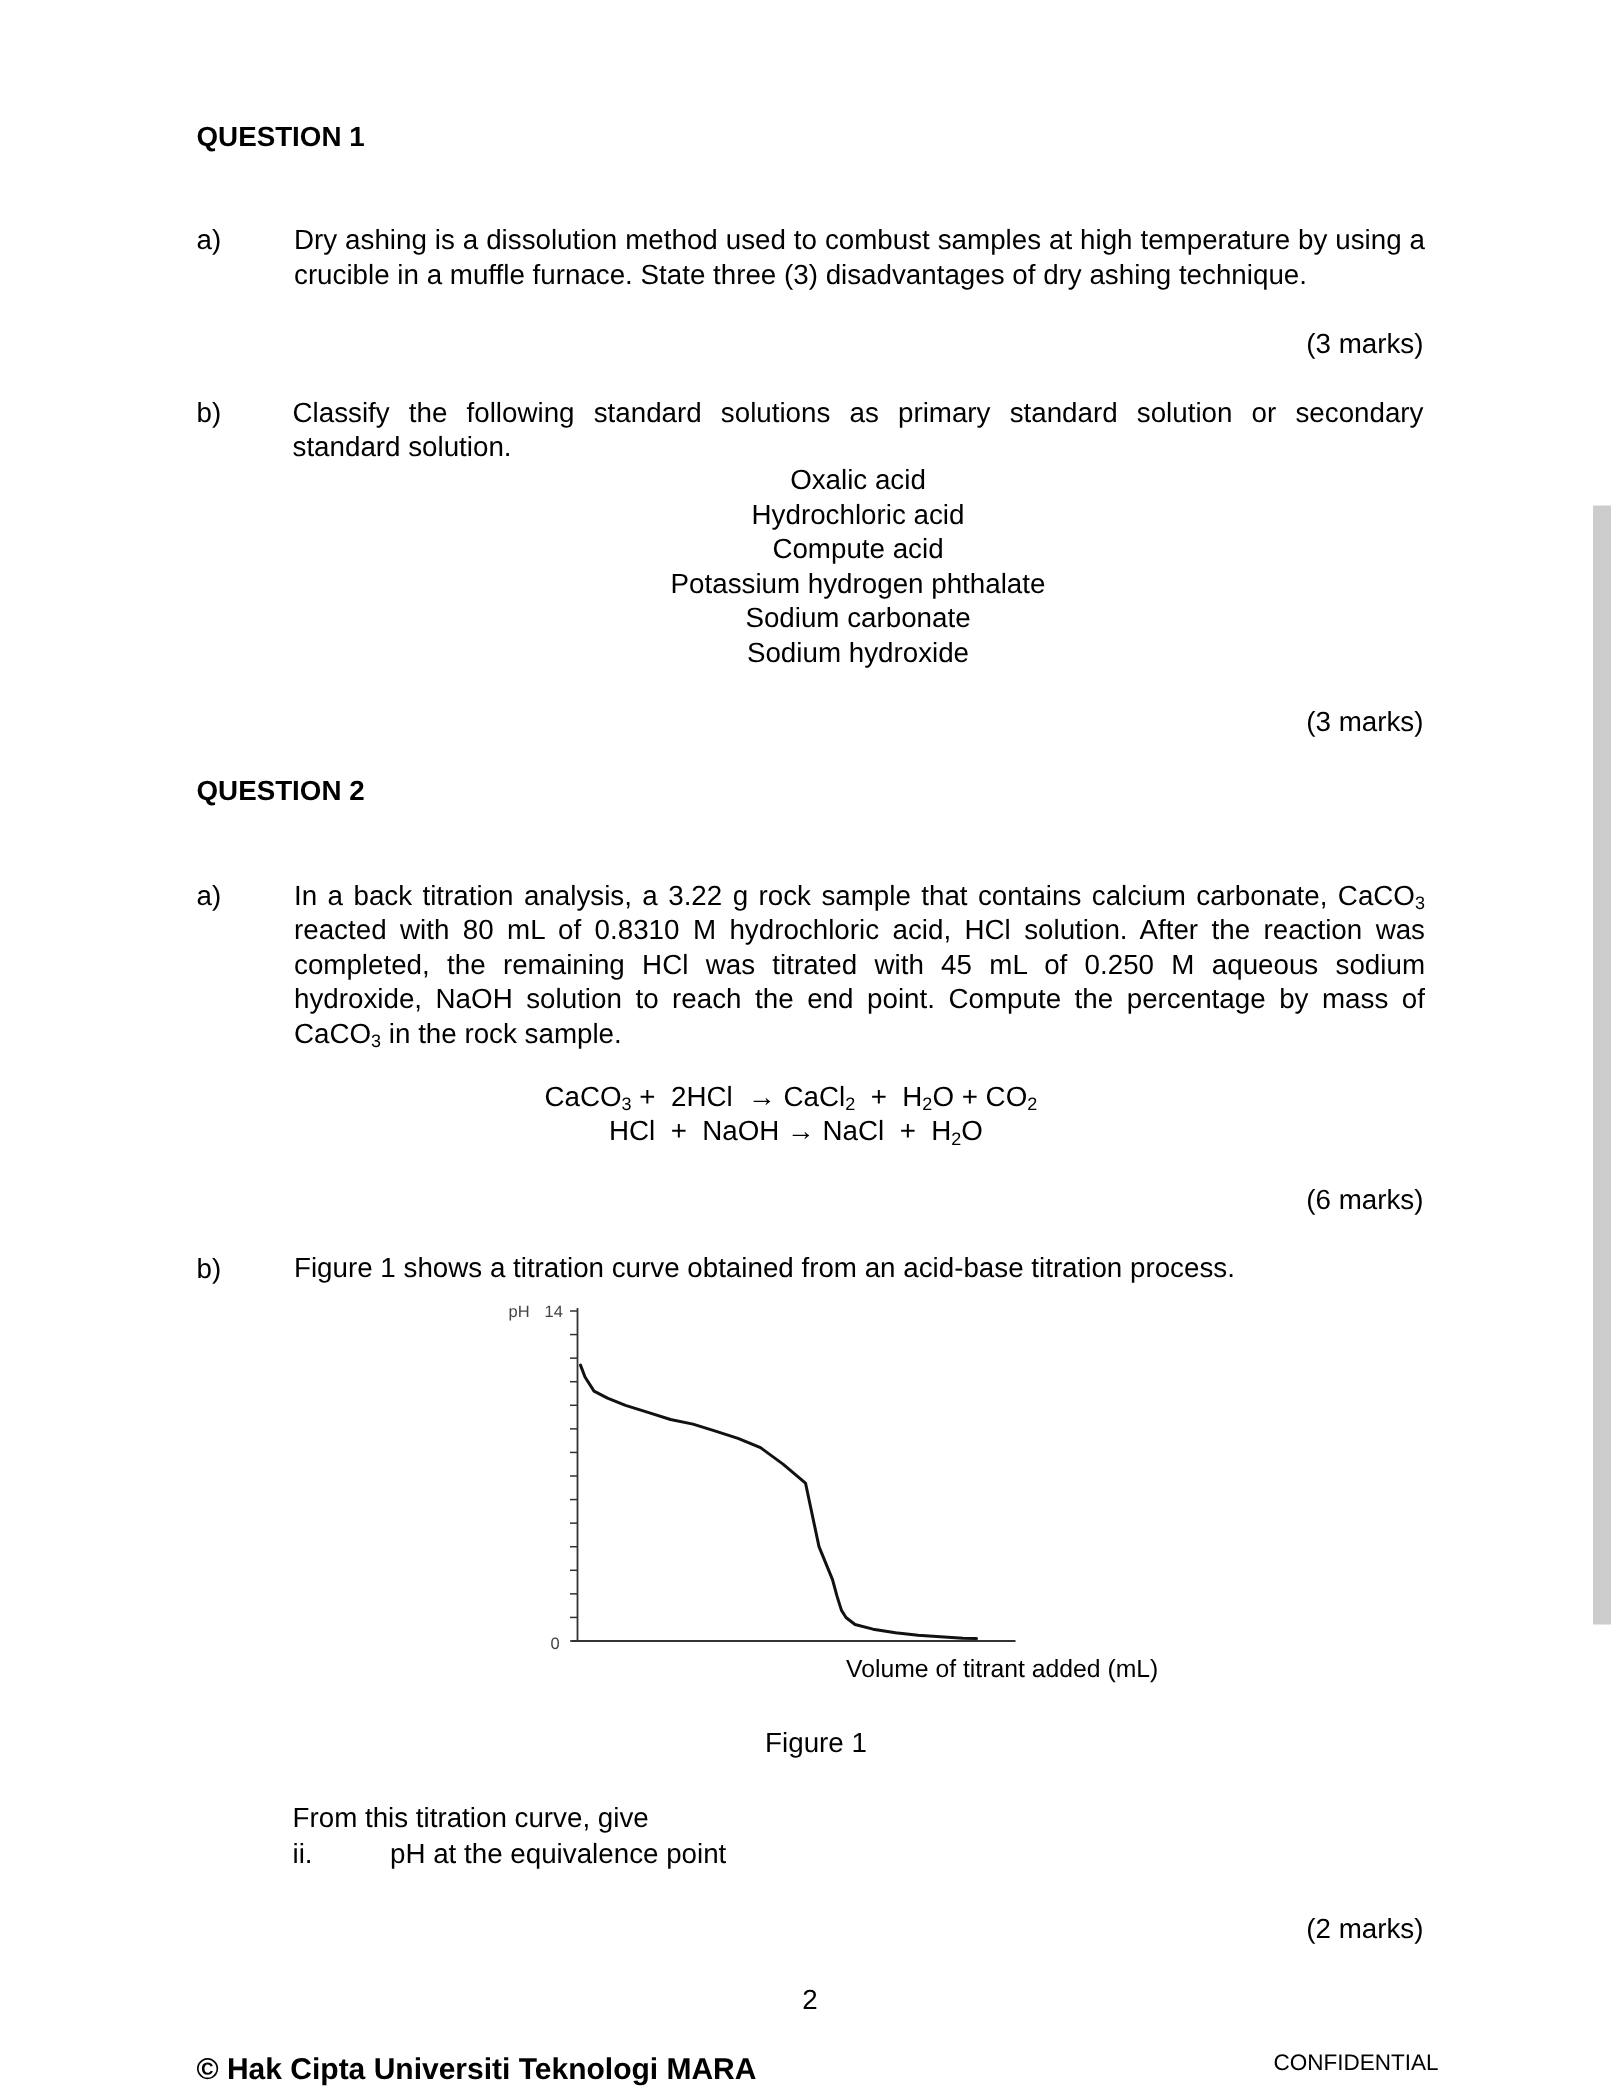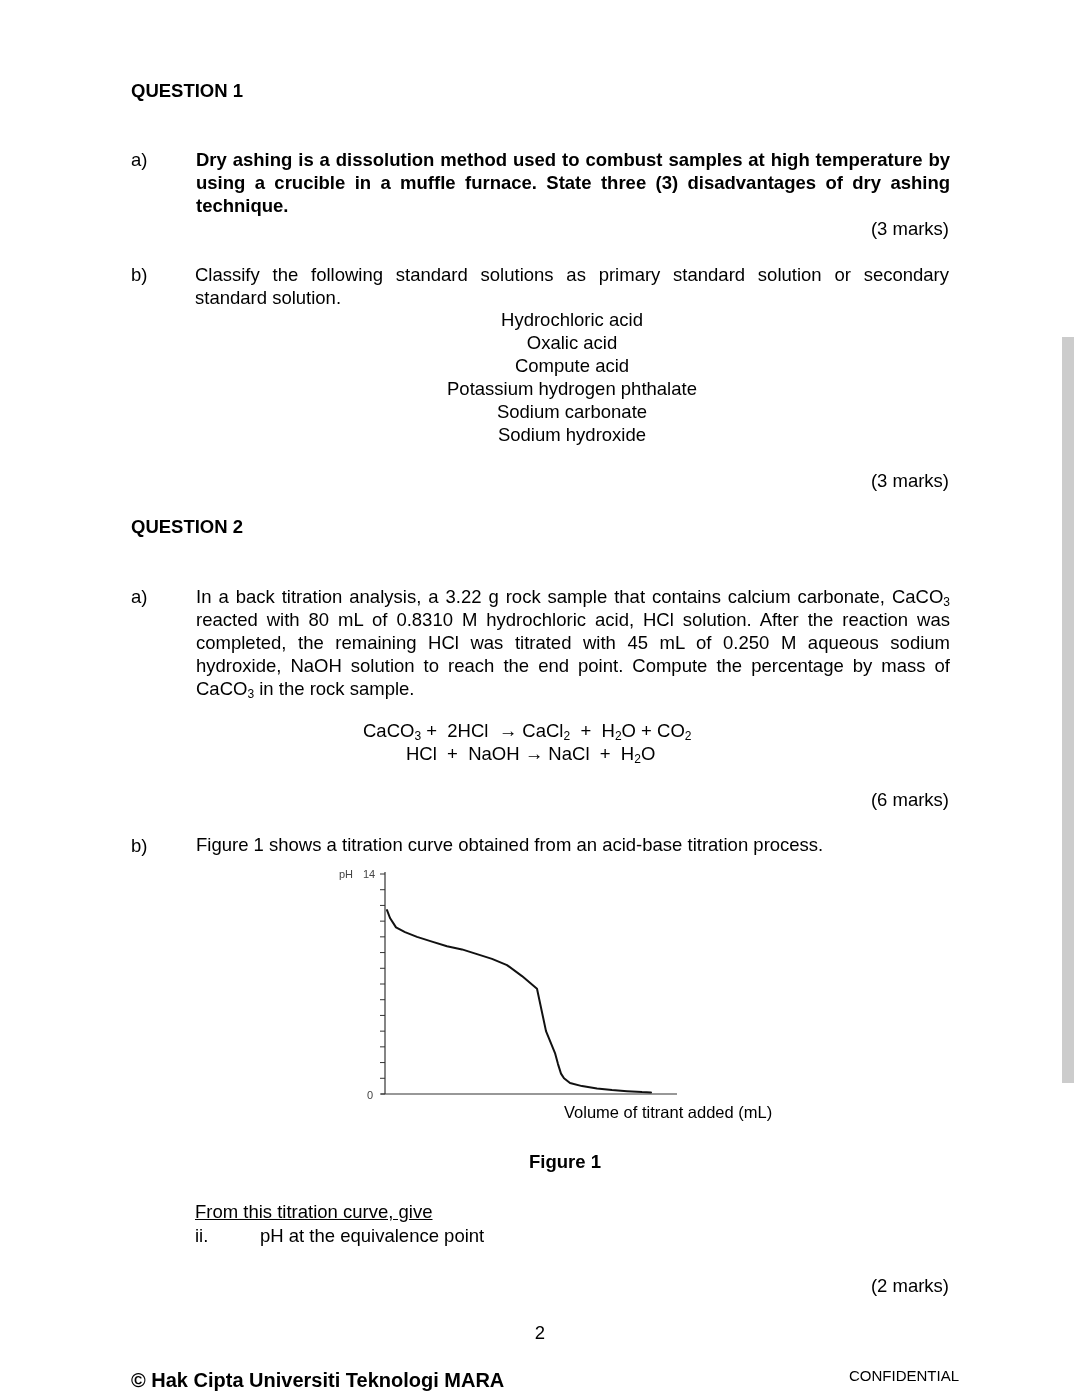--- a/index.html
+++ b/index.html
@@ -17,28 +17,28 @@
   .footer-left { font-weight: bold; font-size: 20px; }
   .footer-right { font-weight: normal; font-size: 15px; }
   #chart text { font-family: "Liberation Sans", sans-serif; }
 </style>
 </head>
 <body>
 
 <div class="abs qtitle" style="left:131px; top:80px;">QUESTION 1</div>
 
 <div class="abs label" style="left:131px; top:149px;">a)</div>
-<div class="abs para" style="left:196px; top:148px;font-weight:bold;">Dry ashing is a dissolution method used to combust samples at high temperature by using a crucible in a muffle furnace. State three (3) disadvantages of dry ashing technique.</div>
+<div class="abs para" style="left:196px; top:148px;">Dry ashing is a dissolution method used to combust samples at high temperature by using a crucible in a muffle furnace. State three (3) disadvantages of dry ashing technique.</div>
 <div class="abs marks" style="top:218px;">(3 marks)</div>
 
 <div class="abs label" style="left:131px; top:264px;">b)</div>
 <div class="abs para" style="left:195px; top:263px;">Classify the following standard solutions as primary standard solution or secondary standard solution.</div>
 <div class="abs center" style="left:372px; top:308px; width:400px;">
+  <div class="list-line">Oxalic acid</div>
   <div class="list-line">Hydrochloric acid</div>
-  <div class="list-line">Oxalic acid</div>
   <div class="list-line">Compute acid</div>
   <div class="list-line">Potassium hydrogen phthalate</div>
   <div class="list-line">Sodium carbonate</div>
   <div class="list-line">Sodium hydroxide</div>
 </div>
 <div class="abs marks" style="top:470px;">(3 marks)</div>
 
 <div class="abs qtitle" style="left:131px; top:516px;">QUESTION 2</div>
 
 <div class="abs label" style="left:131px; top:586px;">a)</div>
@@ -77,23 +77,23 @@
       <polyline points="57.0,50.1 60.0,58.0 66.0,67.4 75.0,72.1 87.0,76.9 102.0,81.6 117.0,86.3 132.0,89.4 147.0,94.1 162.0,98.9 177.0,105.1 192.0,116.1 207.0,128.7 216.0,171.1 225.0,193.1 228.0,204.1 229.5,208.9 231.0,213.6 234.0,218.3 240.0,223.0 252.0,226.1 267.0,228.5 282.0,230.1 297.0,231.2 312.0,232.1 321.0,232.4" fill="none" stroke="#111" stroke-width="2" stroke-linejoin="round" stroke-linecap="round"></polyline>
     </g>
   <g id="chart-labels">
       <text x="9" y="18" font-size="11" fill="#444">pH</text>
       <text x="33" y="18" font-size="11" fill="#444">14</text>
       <text x="37" y="239" font-size="11" fill="#444">0</text>
       <text x="234" y="258" font-size="16.5" fill="#000">Volume of titrant added (mL)</text>
     </g>
 </svg>
 
-<div class="abs center" style="left:465px; top:1151px; width:200px;font-weight:bold;">Figure 1</div>
+<div class="abs center" style="left:444px; top:1151px; width:200px;">Figure 1</div>
 
-<div class="abs" style="left:195px; top:1201px;text-decoration:underline;">From this titration curve, give</div>
+<div class="abs" style="left:195px; top:1201px;">From this titration curve, give</div>
 <div class="abs" style="left:195px; top:1224px; width:400px;">
   <div class="list-line"><span style="display:inline-block;width:65px;">ii.</span><span>pH at the equivalence point</span></div>
 </div>
 <div class="abs marks" style="top:1275px;">(2 marks)</div>
 
 <div class="abs center" style="left:490px; top:1322px; width:100px;">2</div>
 <div class="abs footer-left" style="left:131px; top:1369px;">© Hak Cipta Universiti Teknologi MARA</div>
 <div class="abs footer-right" style="right:121px; top:1367px;">CONFIDENTIAL</div>
 
 <div class="abs scrollbar"></div>

